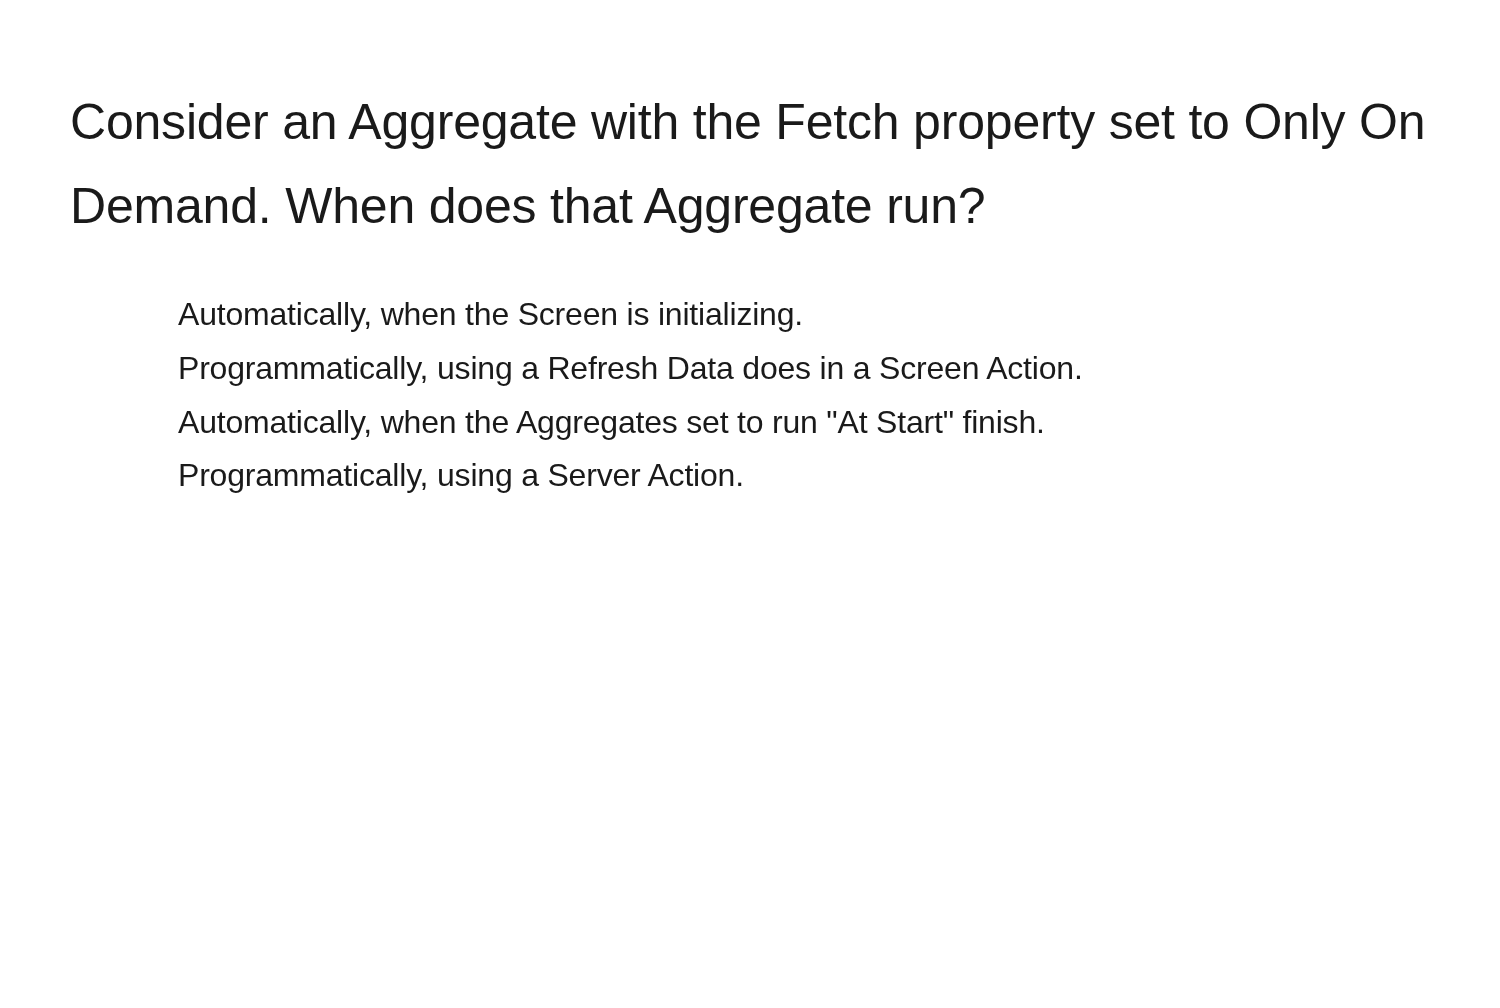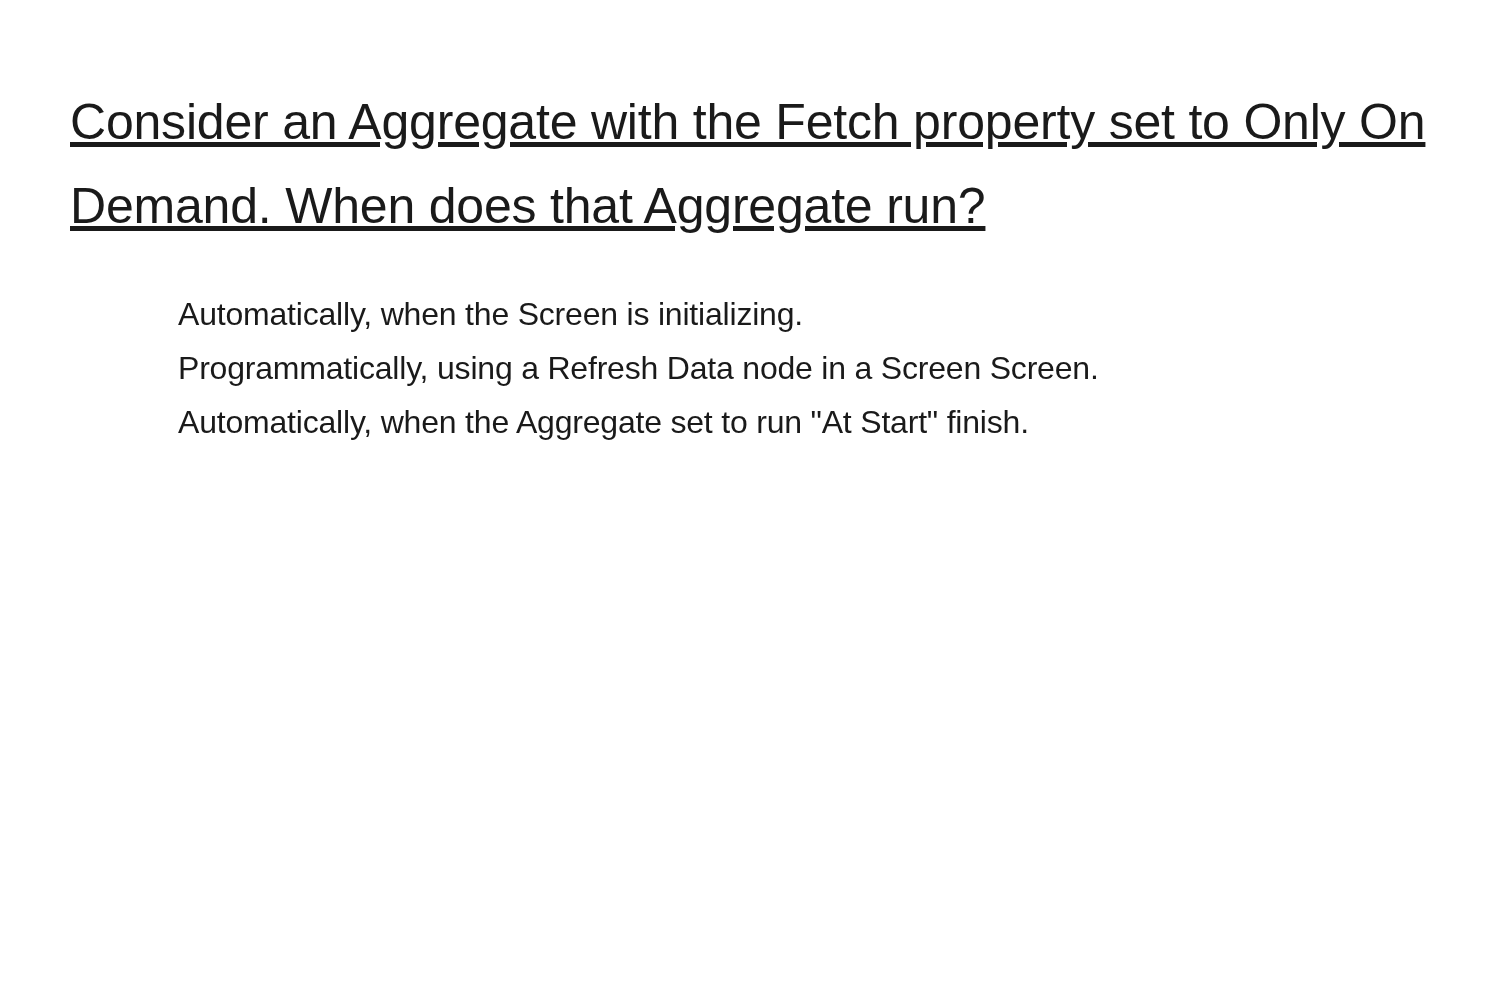--- a/index.html
+++ b/index.html
@@ -14,34 +14,34 @@
       font-family: -apple-system, BlinkMacSystemFont, "Segoe UI", Helvetica, Arial, sans-serif;
       color: #1a1a1a;
       padding: 80px 70px 70px 70px;
     }
     .question {
       font-size: 50px;
       line-height: 1.68;
       font-weight: 400;
       margin-bottom: 40px;
       letter-spacing: -0.2px;
-      text-decoration: underline;
     }
     .options {
       padding-left: 108px;
     }
     .option {
       font-size: 32px;
       line-height: 1.68;
       font-weight: 400;
       letter-spacing: -0.2px;
     }
   </style>
 </head>
 <body>
 
 <div class="question">Consider an Aggregate with the Fetch property set to Only On Demand. When does that Aggregate run?</div>
 
 <div class="options">
   <div class="option">Automatically, when the Screen is initializing.</div>
-  <div class="option">Programmatically, using a Refresh Data node in a Screen Screen.</div>
-  <div class="option">Automatically, when the Aggregate set to run "At Start" finish.</div>
+  <div class="option">Programmatically, using a Refresh Data does in a Screen Action.</div>
+  <div class="option">Automatically, when the Aggregates set to run "At Start" finish.</div>
+  <div class="option">Programmatically, using a Server Action.</div>
 </div>
 
 </body></html>

